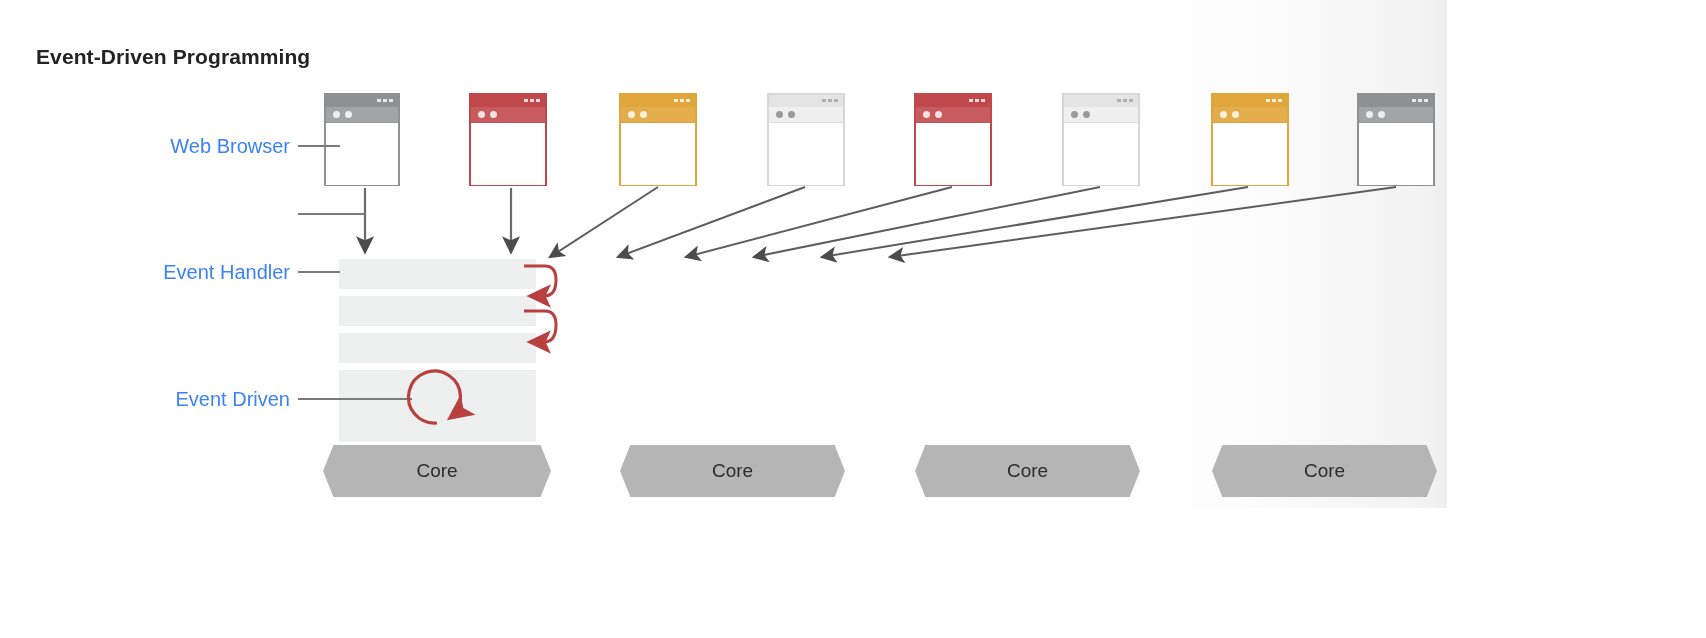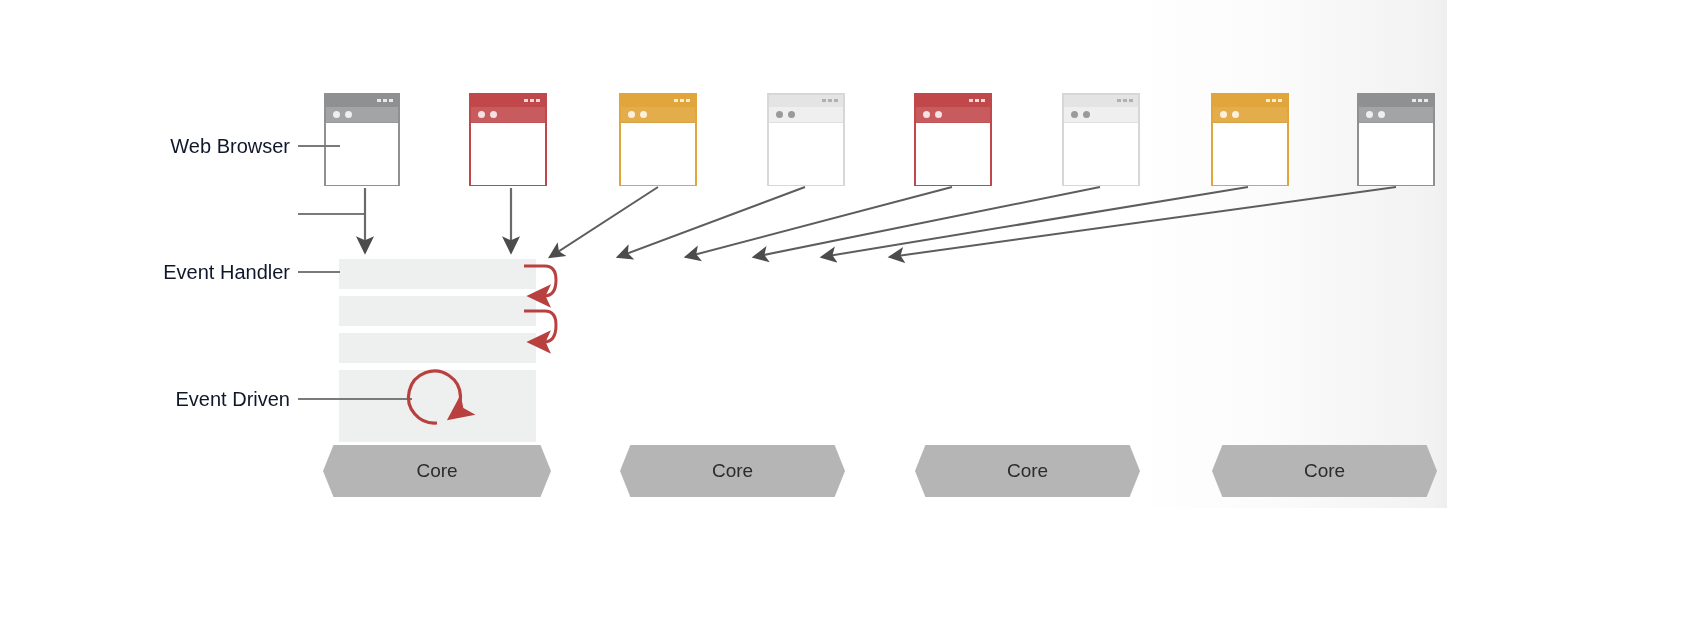--- a/index.html
+++ b/index.html
@@ -45,21 +45,21 @@
     font-weight: bold;
     color: #232323;
     letter-spacing: 0.1px;
     white-space: nowrap;
   }
 
   
   .side-label {
     position: absolute;
     font-size: 20px;
-    color: #0f172a;
+    color: #3b82f6;
     white-space: nowrap;
     text-align: right;
     transform: translateY(-50%);
   }
 
   
   .browser {
     position: absolute;
     box-sizing: border-box;
     background: #ffffff;
@@ -121,20 +121,21 @@
     clip-path: polygon(4.6% 0%, 95.4% 0%, 100% 50%, 95.4% 100%, 4.6% 100%, 0% 50%);
   }
 </style>
 </head>
 <body>
 
 <div id="stage">
 
   <div id="canvas"></div>
 
+  <div id="title">Event-Driven Programming</div>
 
   <div class="side-label" style="left:34px; top:146px; width:256px;">Web Browser</div>
   <div class="side-label" style="left:34px; top:272px; width:256px;">Event Handler</div>
   <div class="side-label" style="left:34px; top:399px; width:256px;">Event Driven</div>
 
   <div class="browser" style="left:324px; top:93px; width:76px; height:93px; border-color:#8f9091;">
     <div class="titlebar" style="background:#8f9091;">
       <div class="tickgroup">
         <span class="tick"></span>
           <span class="tick"></span>

